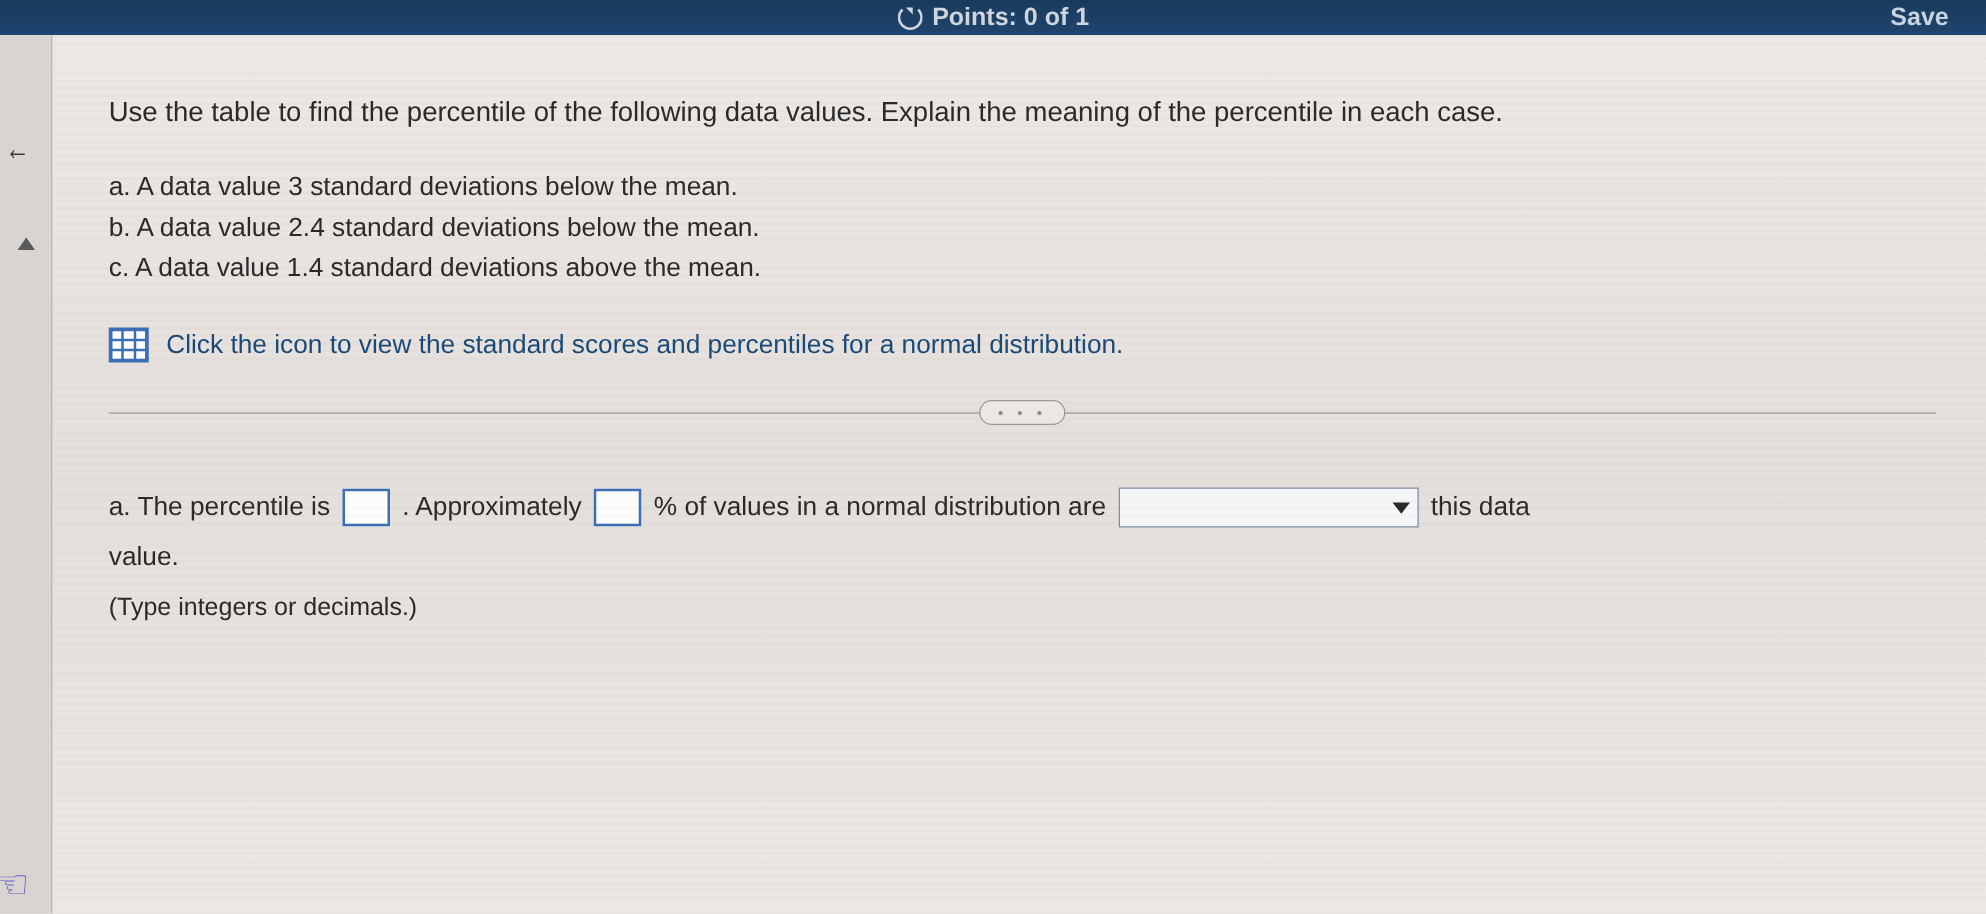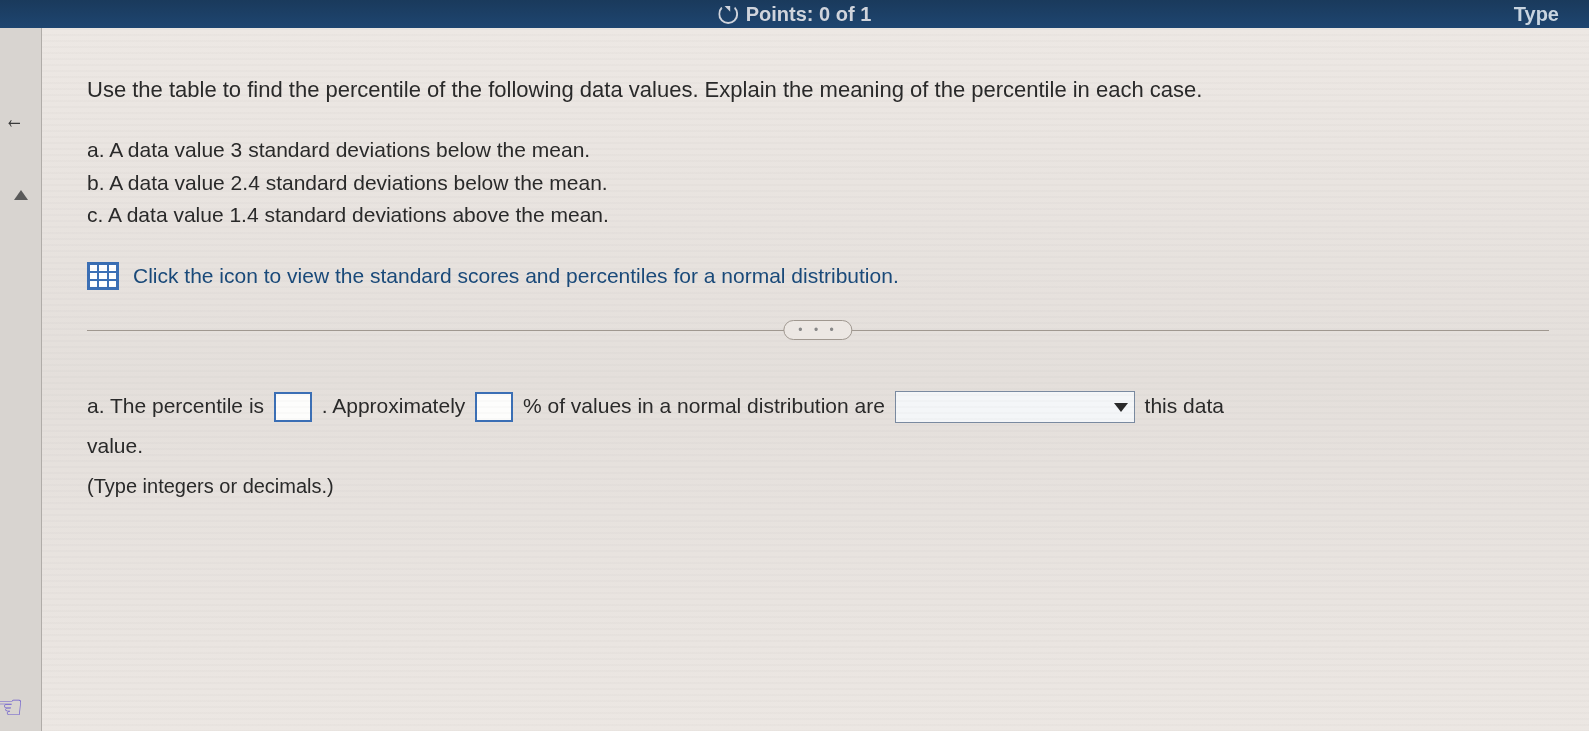--- a/index.html
+++ b/index.html
@@ -206,21 +206,21 @@
   }
 </style>
 </head>
 <body>
 
 <div class="top-bar">
   <div class="points-area">
     <span class="refresh-icon"></span>
     <span>Points: 0 of 1</span>
   </div>
-  <button class="save-btn">Type</button>
+  <button class="save-btn">Save</button>
 </div>
 
 <div class="content-area">
   <div class="left-gutter">
     <div class="collapse-arrow">←</div>
     <div class="scroll-up"></div>
     <div class="cursor-hand">☜</div>
   </div>
 
   <div class="main-content">

